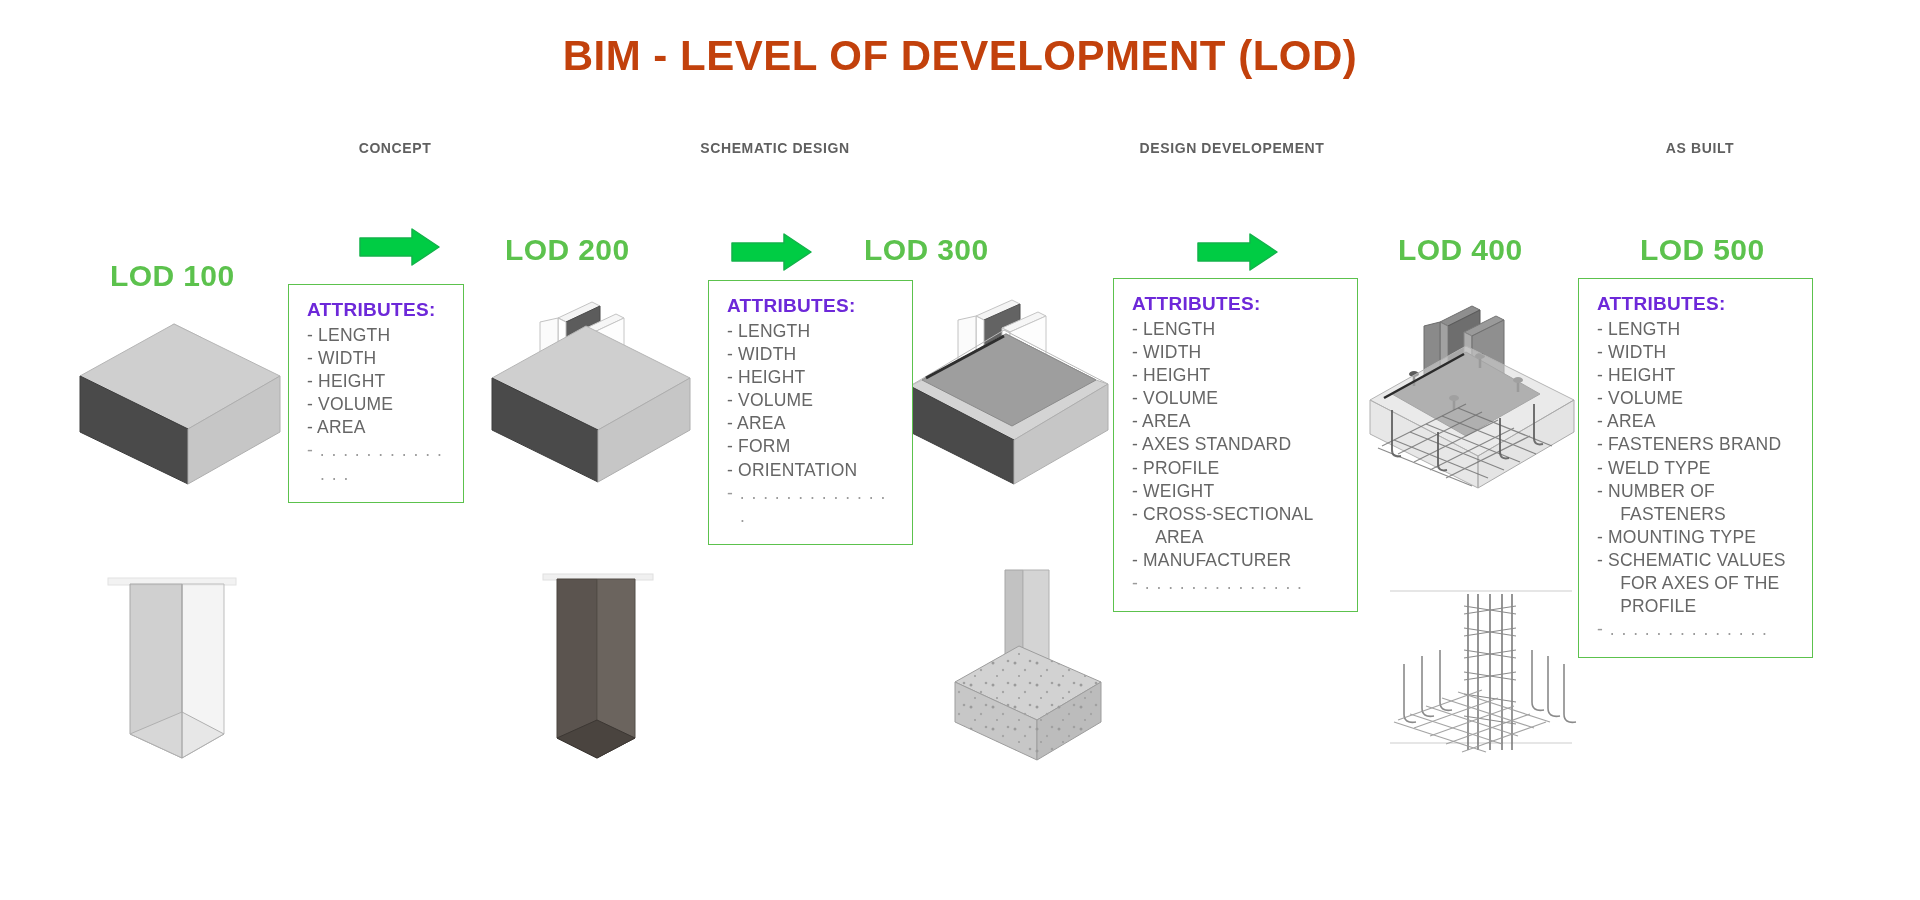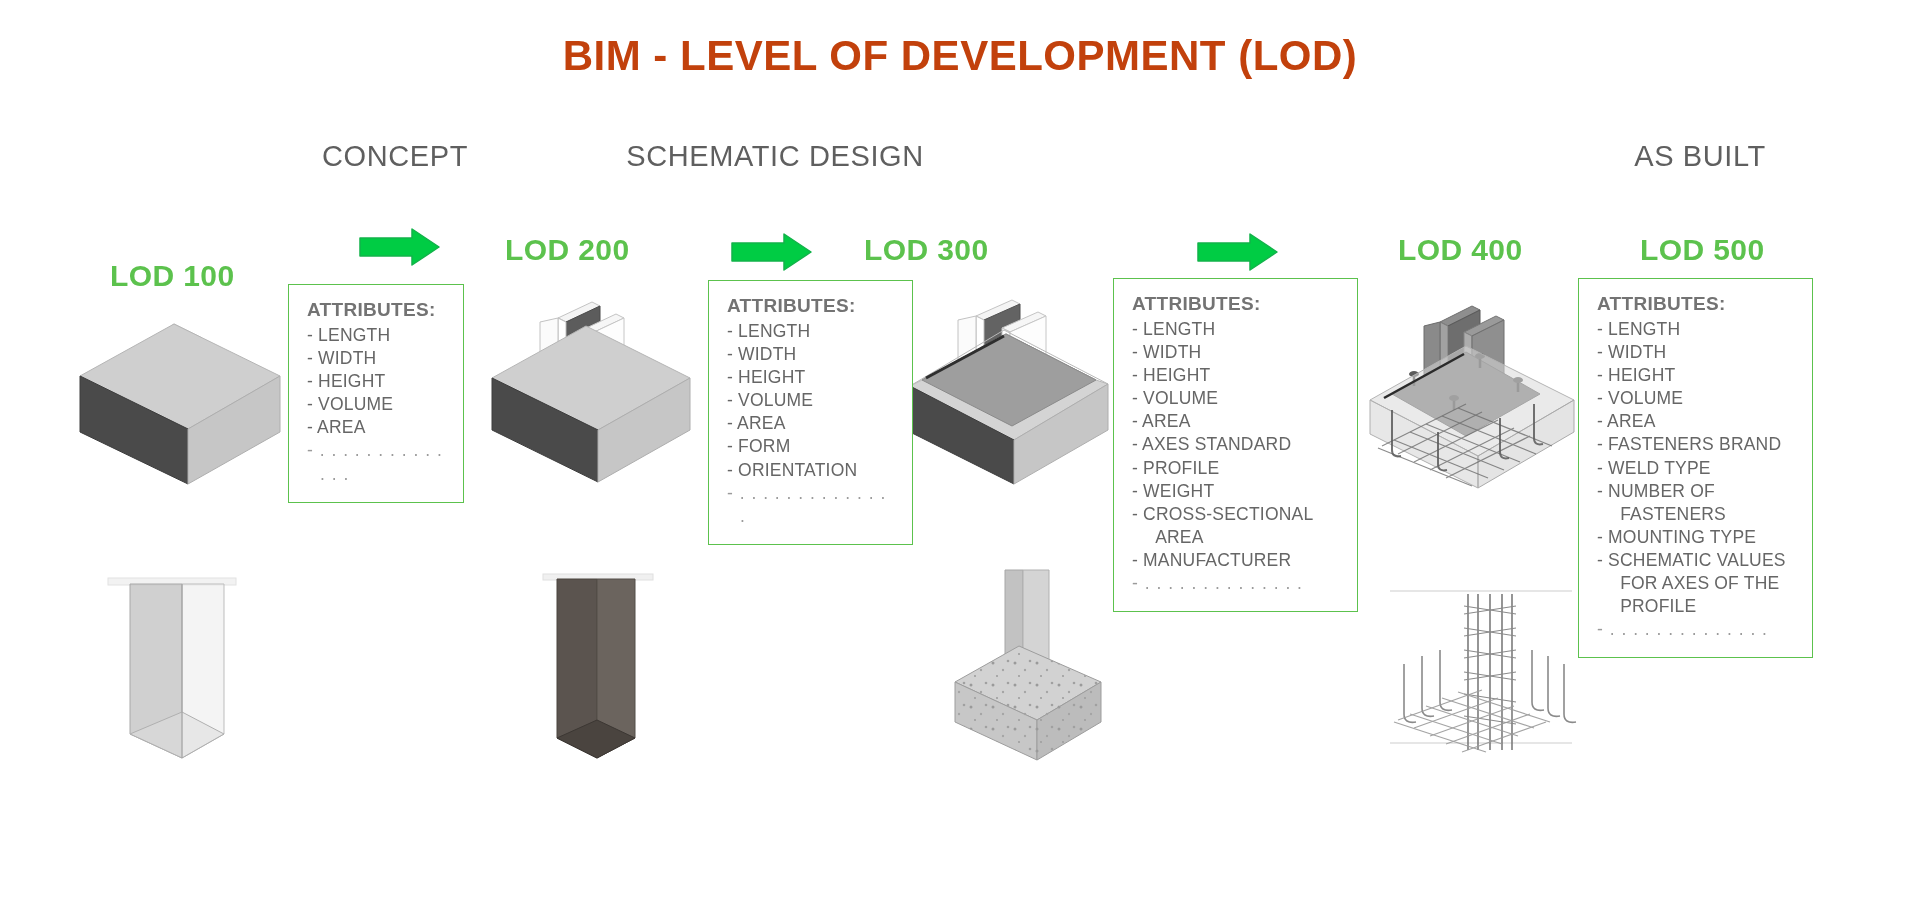--- a/index.html
+++ b/index.html
@@ -15,21 +15,21 @@
   .title {
     position: absolute; top: 32px; left: 0; width: 1920px;
     text-align: center;
     font-size: 42px; font-weight: bold; letter-spacing: .5px;
     color: #c2410c;
   }
 
   
   .phase {
     position: absolute; top: 140px;
-    font-size: 29px; font-weight: normal; letter-spacing: .6px;
+    font-size: 14px; font-weight: bold; letter-spacing: .6px;
     color: #5f5f5f; text-align: center; white-space: nowrap;
     transform: translateX(-50%);
   }
 
   
   .lod-label {
     position: absolute; top: 233px;
     font-size: 30px; font-weight: bold; letter-spacing: .4px;
     color: #5cc24d; white-space: nowrap;
   }
@@ -39,21 +39,21 @@
   .arrow svg { display: block; }
 
   
   .attr-box {
     position: absolute;
     border: 1.5px solid #5cc24d;
     background: #fff;
     padding: 14px 16px 16px 18px;
   }
   .attr-title {
-    font-size: 19px; font-weight: bold; color: #737373;
+    font-size: 19px; font-weight: bold; color: #6d28d9;
     letter-spacing: .3px; margin-bottom: 3px;
   }
   .attr-item {
     font-size: 17.5px; color: #666; line-height: 1.32;
     letter-spacing: .2px;
     padding-left: 13px; text-indent: -13px;
     white-space: pre-wrap;
   }
   .attr-item.dots { color: #9b9b9b; letter-spacing: 1px; }
 
@@ -63,20 +63,21 @@
 </style>
 </head>
 <body>
 
 <div class="canvas">
 
   <div class="title">BIM - LEVEL OF DEVELOPMENT (LOD)</div>
 
   <div class="phase" id="phase-0" style="left: 395px;">CONCEPT</div>
   <div class="phase" id="phase-1" style="left: 775px;">SCHEMATIC DESIGN</div>
+  <div class="phase" id="phase-2" style="left: 1232px;">DESIGN DEVELOPEMENT</div>
   <div class="phase" id="phase-3" style="left: 1700px;">AS BUILT</div>
 
   <div class="lod-label" id="lod-label-0" style="left: 110px; margin-top: 26px;">LOD 100</div>
   <div class="lod-label" id="lod-label-1" style="left: 505px;">LOD 200</div>
   <div class="lod-label" id="lod-label-2" style="left: 864px;">LOD 300</div>
   <div class="lod-label" id="lod-label-3" style="left: 1398px;">LOD 400</div>
   <div class="lod-label" id="lod-label-4" style="left: 1640px;">LOD 500</div>
 
   <div class="arrow" id="arrow-0" style="left: 358px; top: 226px;">
     <svg width="84" height="42" viewBox="0 0 84 42">

